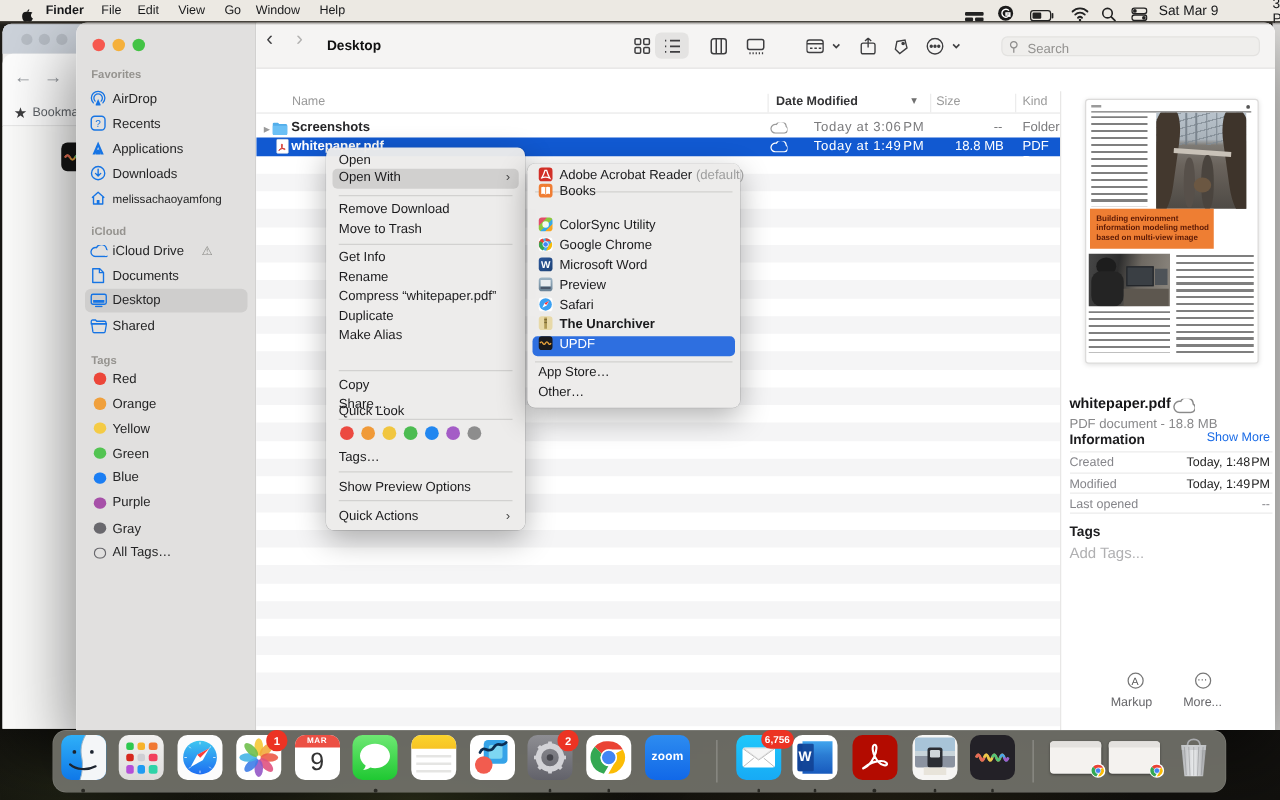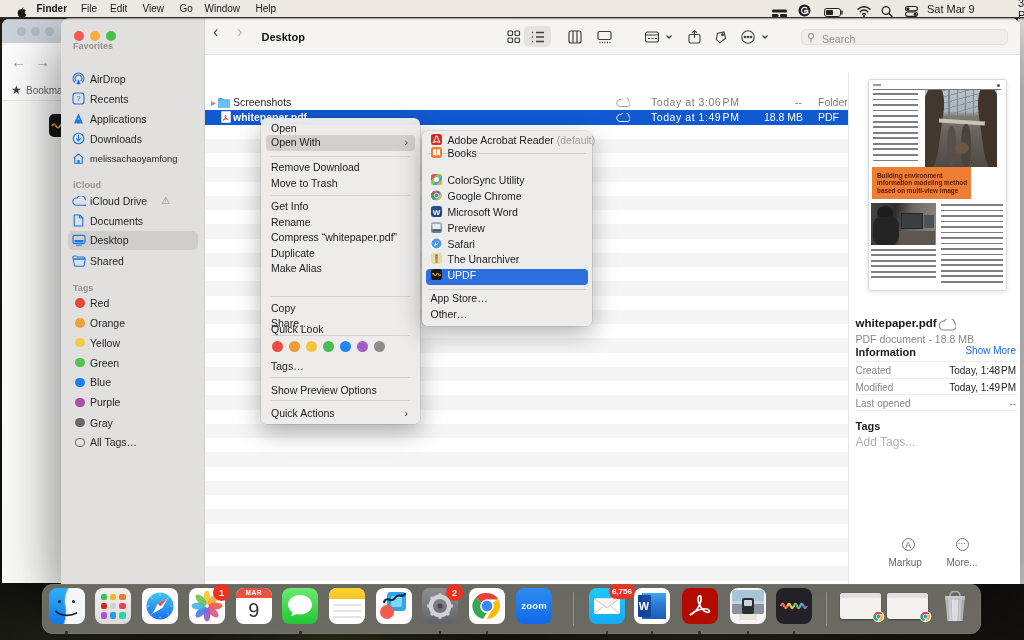--- a/index.html
+++ b/index.html
@@ -199,20 +199,30 @@
               <circle cx="106" cy="7" r="0.8" fill="#3e3e40"></circle>
             </g>
           <path d="M117.5 5.5l2.5 2.5 2.5-2.5" stroke-width="1.3"></path>
         </g>
       </svg>
       <div class="abs" style="left:596px;top:11px;width:207px;height:16px;background:#efeeec;border-radius:5px;border:0.5px solid #e3e2e0;">
         <span style="position:absolute;left:5px;top:1px;color:#8e8d8c;font-size:11px;">⚲</span>
         <span style="position:absolute;left:20px;top:2.5px;color:#92918f;font-size:10.5px;">Search</span>
       </div>
     </div>
+    <div id="fheader">
+      <div class="abs" style="left:28.5px;top:3px;">Name</div>
+      <div class="abs" style="left:415.8px;top:3px;color:#333335;font-weight:bold;">Date Modified</div>
+      <div class="abs" style="left:524px;top:2px;font-size:9px;color:#707070;">▾</div>
+      <div class="abs" style="left:544px;top:3px;">Size</div>
+      <div class="abs" style="left:613px;top:3px;">Kind</div>
+      <div class="abs" style="left:409px;top:2px;width:1px;height:15px;background:#ececec;"></div>
+      <div class="abs" style="left:538.5px;top:2px;width:1px;height:15px;background:#ececec;"></div>
+      <div class="abs" style="left:607px;top:2px;width:1px;height:15px;background:#ececec;"></div>
+    </div>
     <div id="frows">
       <div class="stripe" style="top:48px;"></div>
         <div class="stripe" style="top:76.5px;"></div>
       <div class="stripe" style="top:105px;"></div>
         <div class="stripe" style="top:133.5px;"></div>
       <div class="stripe" style="top:162px;"></div>
         <div class="stripe" style="top:190.5px;"></div>
       <div class="stripe" style="top:219px;"></div>
         <div class="stripe" style="top:247.5px;"></div>
       <div class="stripe" style="top:276px;"></div>
@@ -222,21 +232,21 @@
       <div class="stripe" style="top:390px;"></div>
         <div class="stripe" style="top:418.5px;"></div>
       <div class="stripe" style="top:447px;"></div>
         <div class="stripe" style="top:475.5px;"></div>
       <div class="frow" style="top:5.2px;">
         <span style="position:absolute;left:6px;top:1px;color:#9a9a9a;font-size:10px;">▸</span>
         <svg style="position:absolute;left:13px;top:2px;" width="12" height="10" viewBox="0 0 12 10">
             <path d="M0 1.5c0-.8.6-1.5 1.4-1.5h2.8l1.2 1.2h5.2c.8 0 1.4.7 1.4 1.5v5.8c0 .8-.6 1.5-1.4 1.5H1.4C.6 10 0 9.3 0 8.5z" fill="#53aeea"></path>
             <path d="M0 2.6h12v5.9c0 .8-.6 1.5-1.4 1.5H1.4C.6 10 0 9.3 0 8.5z" fill="#6bc0f5"></path>
           </svg>
-        <span style="position:absolute;left:28px;top:0.5px;">Screenshots</span>
+        <span style="position:absolute;left:28px;top:0.5px;font-weight:bold;">Screenshots</span>
         <svg style="position:absolute;left:411px;top:2.5px;" width="14" height="9" viewBox="0 0 14 9">
             <path d="M4.5 8.5a3.5 3.5 0 1 1 .6-6.9A4.2 4.2 0 0 1 13 3.3a2.9 2.9 0 0 1-1.5 5.2z" fill="none" stroke="#9a9a9a" stroke-width="1"></path>
           </svg>
         <span style="position:absolute;left:446px;top:0.5px;color:#7b7b7d;" class="dt">Today at 3:06 PM</span>
         <span style="position:absolute;left:590px;top:0.5px;color:#7b7b7d;">--</span>
         <span style="position:absolute;left:613px;top:0.5px;color:#7b7b7d;">Folder</span>
       </div>
       <div class="frow sel" style="top:19.45px;">
         <svg style="position:absolute;left:16px;top:1px;" width="10" height="12" viewBox="0 0 10 12">
             <rect x="0.3" y="0.3" width="9.4" height="11.4" rx="1" fill="#fff" stroke="#d8d8d8" stroke-width="0.5"></rect>
@@ -305,21 +315,21 @@
       <div class="abs" style="left:53px;top:465.5px;width:13px;height:13px;border:1px solid #777;border-radius:50%;color:#555;font-size:8.5px;text-align:center;line-height:12px;">A</div>
       <div class="abs" style="left:40px;top:484px;font-size:10px;color:#67676a;">Markup</div>
       <div class="abs" style="left:107px;top:465.5px;width:13px;height:13px;border:1px solid #777;border-radius:50%;color:#555;font-size:8px;text-align:center;line-height:10px;letter-spacing:0.5px;">⋯</div>
       <div class="abs" style="left:98px;top:484px;font-size:10px;color:#67676a;">More...</div>
     </div>
   </div>
   <div id="sidebar">
     <div class="tlight" style="left:13px;background:#f6584f;"></div>
     <div class="tlight" style="left:29px;background:#f5b03b;"></div>
     <div class="tlight" style="left:45px;background:#43c345;"></div>
-    <div class="sgroup" style="top:23px;">Favorites</div>
+    <div class="sgroup" style="top:36px;">Favorites</div>
     <div class="srow" style="top:51px;"><span class="ic">
           <svg width="13" height="13" viewBox="0 0 13 13">
             <g fill="none" stroke="#1674e4" stroke-width="1.05" stroke-linecap="round">
               <path d="M4.1 8.9a3.4 3.4 0 1 1 4.8 0"></path>
               <path d="M2.7 10.3a5.4 5.4 0 1 1 7.6 0"></path>
             </g>
             <path d="M6.5 7.2l2 4.6a.4.4 0 0 1-.37.55H4.87a.4.4 0 0 1-.37-.55z" fill="#1674e4"></path>
           </svg>
         </span>AirDrop</div>
     <div class="srow" style="top:71px;"><span class="ic">
@@ -441,21 +451,21 @@
         </svg></span>Microsoft Word</div>
   <div class="si" style="top:91.2px;"><span class="appic" style="background:linear-gradient(180deg,#9fb6c6,#6a8296);"><svg width="11" height="11" viewBox="0 0 11 11">
           <rect x="1.5" y="2" width="8" height="5" fill="#e8ecf0"></rect>
           <rect x="1.5" y="7.5" width="8" height="1.8" fill="#49576b"></rect>
         </svg></span>Preview</div>
   <div class="si" style="top:107px;"><span class="appic" style="background:#fff;"><svg width="11" height="11" viewBox="0 0 11 11">
           <circle cx="5.5" cy="5.5" r="5" fill="#3aa0f2"></circle>
           <path d="M8.2 2.8 4.6 4.6 2.8 8.2l3.6-1.8z" fill="#fff"></path>
           <path d="M8.2 2.8 4.6 4.6l1.3 1.3z" fill="#f33"></path>
         </svg></span>Safari</div>
-  <div class="si" style="top:122.7px;"><span class="appic" style="background:#e8d9a8;"><svg width="11" height="11" viewBox="0 0 11 11">
+  <div class="si" style="top:122.7px;font-weight:bold;"><span class="appic" style="background:#e8d9a8;"><svg width="11" height="11" viewBox="0 0 11 11">
           <rect x="4.4" y="1" width="2.2" height="9" fill="#b09a55"></rect>
           <rect x="4.4" y="2.2" width="2.2" height="1.1" fill="#7d6c38"></rect>
           <rect x="4.4" y="4.4" width="2.2" height="1.1" fill="#7d6c38"></rect>
         </svg></span>The Unarchiver</div>
   <div class="si" style="top:138.5px;background:#2e6fe0;color:#fff;"><span class="appic" style="background:#19191c;"><svg width="11" height="11" viewBox="0 0 11 11">
           <path d="M1 5.5q1.1-2 2.2 0t2.2 0 2.2 0 2.2 0" fill="none" stroke="#e8a33d" stroke-width="1.1"></path>
         </svg></span>UPDF</div>
   <div class="msep" style="top:158px;left:6px;width:158px;"></div>
   <div class="si" style="top:161.6px;">
       <span style="margin-left:5px;">App Store…</span>

